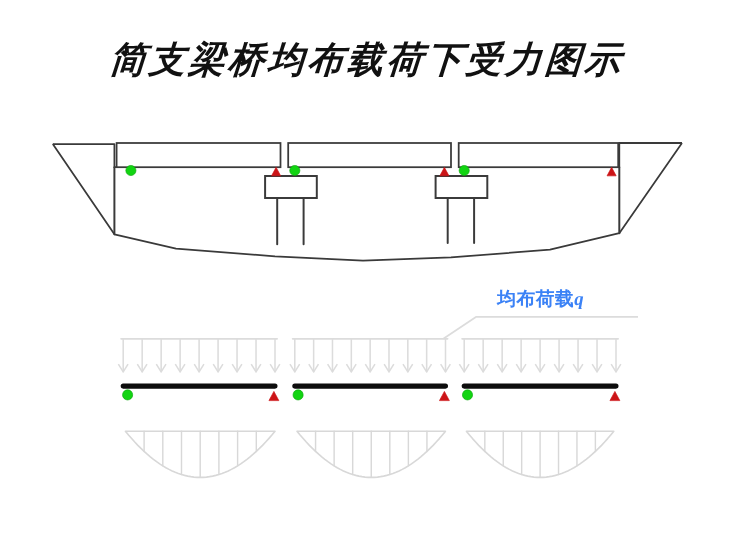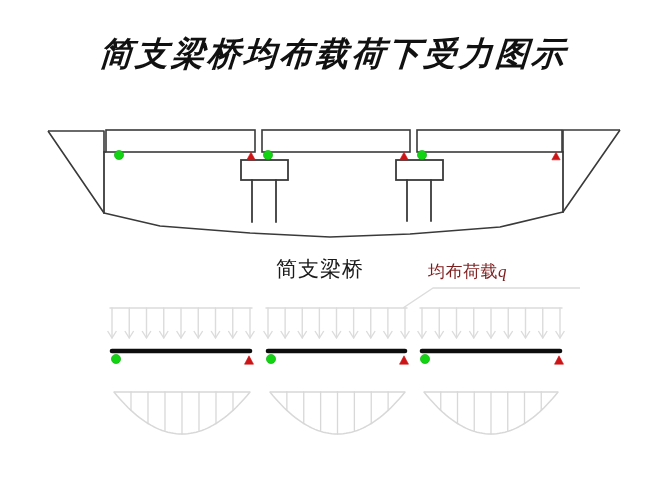--- a/index.html
+++ b/index.html
@@ -40,26 +40,27 @@
     position: absolute;
     left: 276px;
     top: 255px;
     font-size: 21px;
     color: #1a1a1a;
     letter-spacing: 1px;
     white-space: nowrap;
   }
   .label-load {
     position: absolute;
-    left: 428px;
+    left: 452px;
     top: 260px;
     font-size: 17px;
-    color: #7f1d1d;
+    color: #3b82f6;
     letter-spacing: 0.5px;
     white-space: nowrap;
+    font-weight: bold;
   }
   .label-load i {
     font-family: "Liberation Serif", "DejaVu Serif", serif;
     font-style: italic;
   }
   svg.layer {
     position: absolute;
     left: 0;
     top: 0;
     width: 667px;
@@ -67,21 +68,20 @@
     pointer-events: none;
   }
 </style>
 </head>
 <body>
 
 <div id="canvas">
 
   <div class="title">简支梁桥均布载荷下受力图示</div>
 
-  <div class="label-beam">简支梁桥</div>
 
   <div class="label-load">
     <span>均布荷载</span><i>q</i>
   </div>
 
   <svg class="layer" viewBox="0 0 667 500">
     <g id="g-bridge">
         <polyline points="48,131 104,213 160,226 250,233 330,237 410,234 500,227 563,212 620,130" fill="none" stroke="#3a3a3a" stroke-width="1.6" stroke-linejoin="round"></polyline>
         <polyline points="48,131 104,131 104,152 106,152" fill="none" stroke="#3a3a3a" stroke-width="1.6" stroke-linejoin="round"></polyline>
         <polyline points="620,130 563,130 563,152 562,152" fill="none" stroke="#3a3a3a" stroke-width="1.6" stroke-linejoin="round"></polyline>

